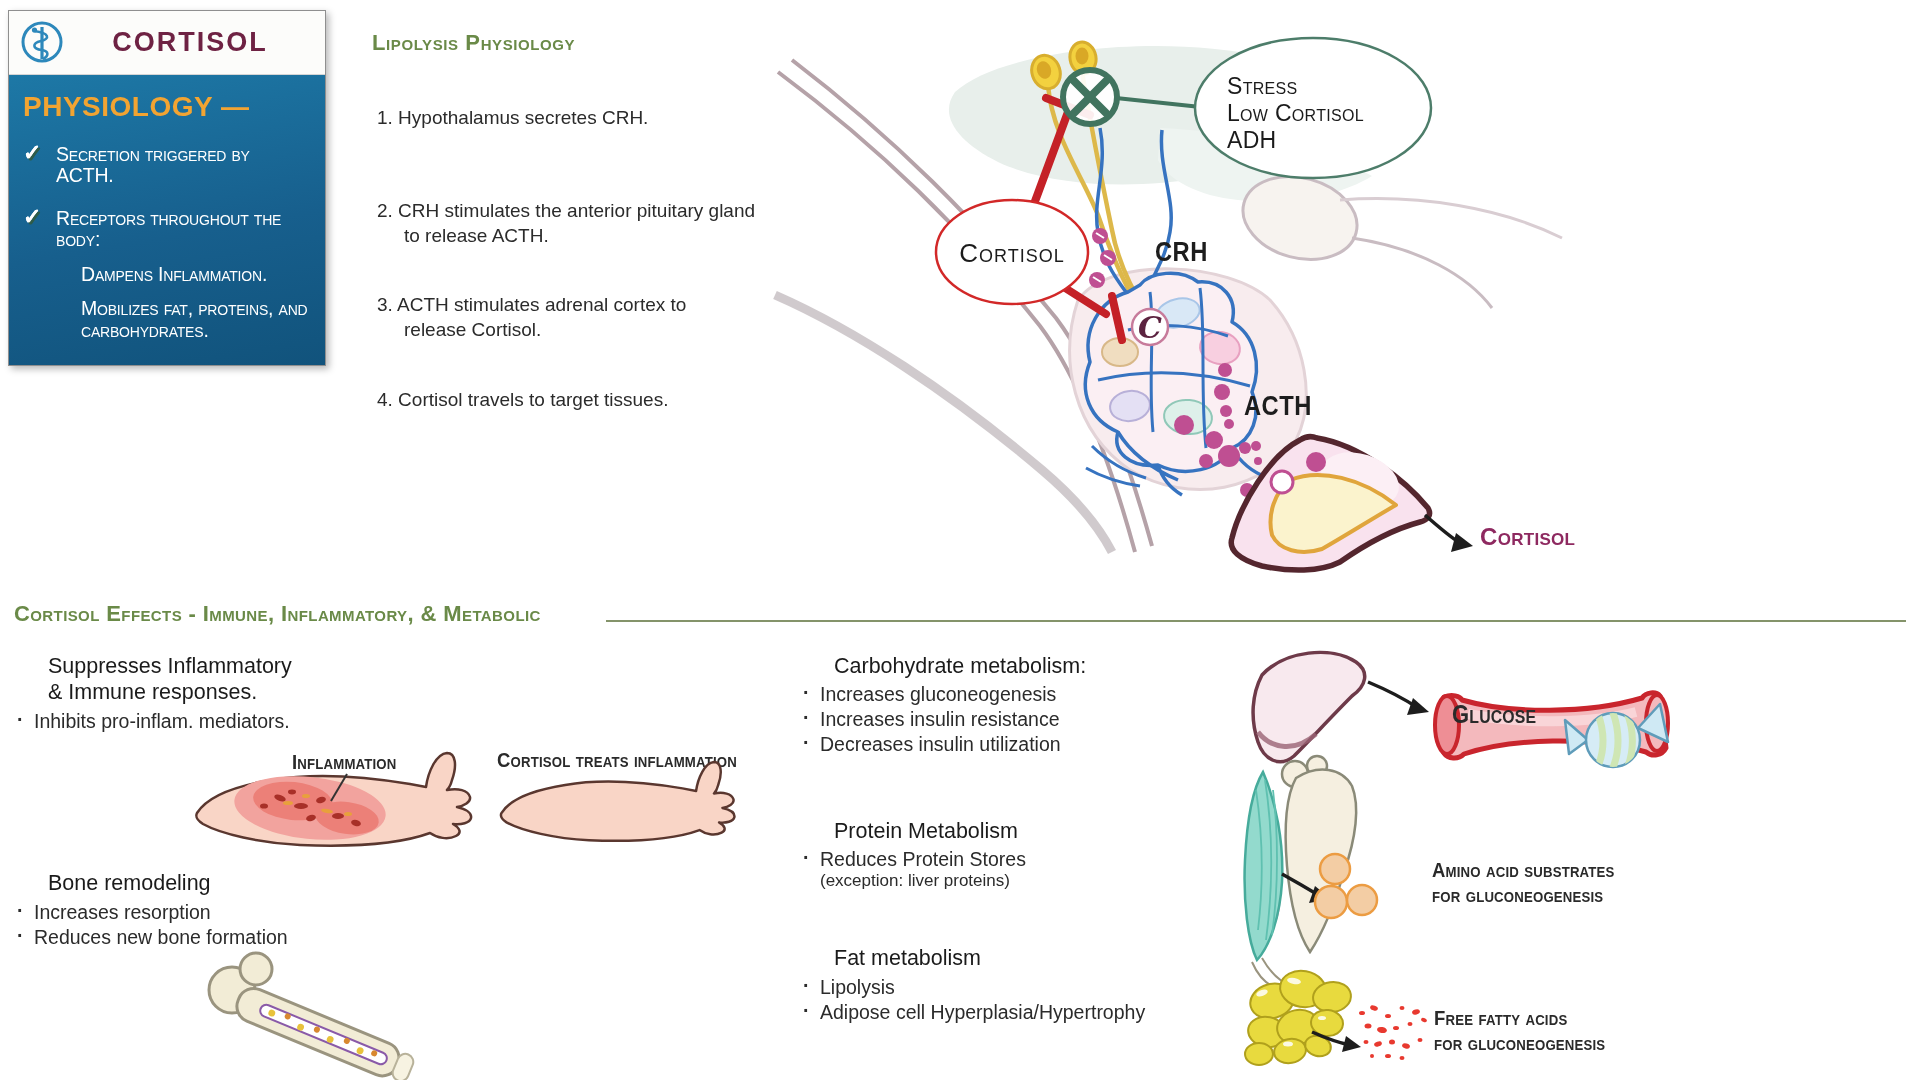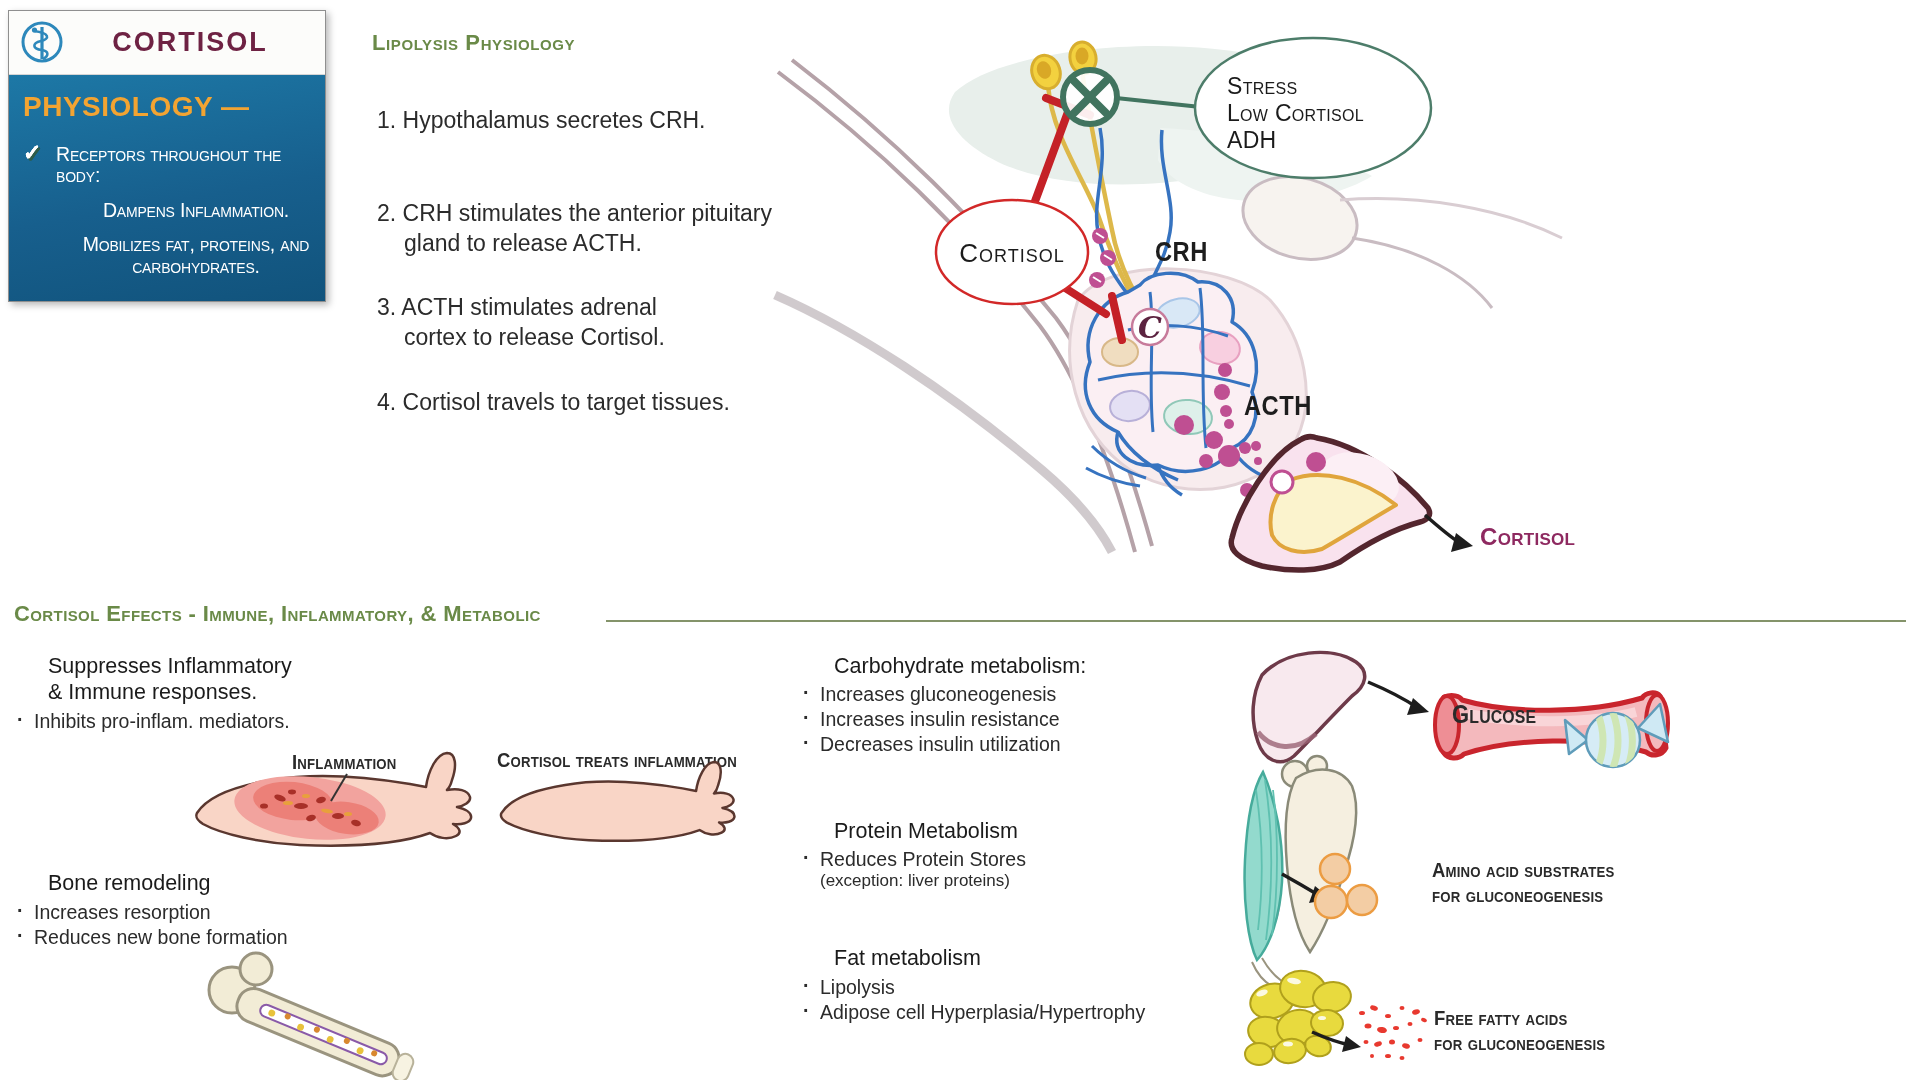--- a/index.html
+++ b/index.html
@@ -22,26 +22,26 @@
   #card-title{flex:1;text-align:center;color:var(--maroon);font-size:27px;
               font-weight:700;letter-spacing:2px;}
   #card-body{background:linear-gradient(170deg,#1d78a6 0%,#175f8d 55%,#11537c 100%);
              padding:12px 14px 24px;}
   #phys-heading{color:var(--orange);font-size:28px;font-weight:700;letter-spacing:.5px;margin:4px 0 2px;}
   .check-item{position:relative;color:#fff;font-variant:small-caps;font-size:19.5px;
               line-height:1.1;padding-left:33px;margin-top:21px;letter-spacing:-.2px;}
   .check-item .chk{position:absolute;left:0;top:-3px;color:#fff;font-size:22px;font-weight:700;
                    text-shadow:2px 2px 0 #2e5c49;}
   .sub-item{color:#fff;font-variant:small-caps;font-size:19.5px;line-height:1.1;
-            margin:13px 0 0 58px;letter-spacing:-.2px;text-align:center;}
+            margin:13px 0 0 58px;letter-spacing:-.2px;}
 
   
   #physiology-heading{left:372px;top:30px;font-variant:small-caps;font-size:22px;
               font-weight:600;color:var(--green);letter-spacing:.6px;}
-  .step{position:absolute;left:377px;font-size:23px;line-height:1.32;color:var(--text);
+  .step{position:absolute;left:377px;font-size:19px;line-height:1.32;color:var(--text);
         padding-left:27px;text-indent:-27px;}
 
   
   .caps-label{font-size:27px;font-weight:600;color:#1d1d1d;letter-spacing:.5px;}
   #stress-text{left:1227px;top:73px;font-variant:small-caps;font-size:23px;line-height:27px;
                color:#1b1b1b;letter-spacing:.3px;}
   #oval-text{left:936px;top:238px;width:152px;text-align:center;font-variant:small-caps;
              font-size:26px;color:#1b1b1b;letter-spacing:1px;}
   #cortisol-out{left:1480px;top:523px;font-variant:small-caps;font-size:24px;font-weight:600;
                 color:var(--cortisol-label);letter-spacing:.3px;}
@@ -69,20 +69,21 @@
     </svg>
     <div id="card-title">CORTISOL</div>
   </div>
   <div id="card-body">
     <div id="phys-heading">PHYSIOLOGY —</div>
     <div class="check-item">
       <span class="chk">✓</span>
     </div>
     <div class="check-item">
       <span class="chk">✓</span>
+      <span>Secretion triggered by ACTH.</span>
     </div>
     <div class="check-item">
       <span class="chk">✓</span>
     </div>
     <div class="check-item">
       <span class="chk">✓</span>
       <span>Receptors throughout the body:</span>
     </div>
     <div class="sub-item">Dampens Inflammation.</div>
     <div class="sub-item">Mobilizes fat, proteins, and carbohydrates.</div>

